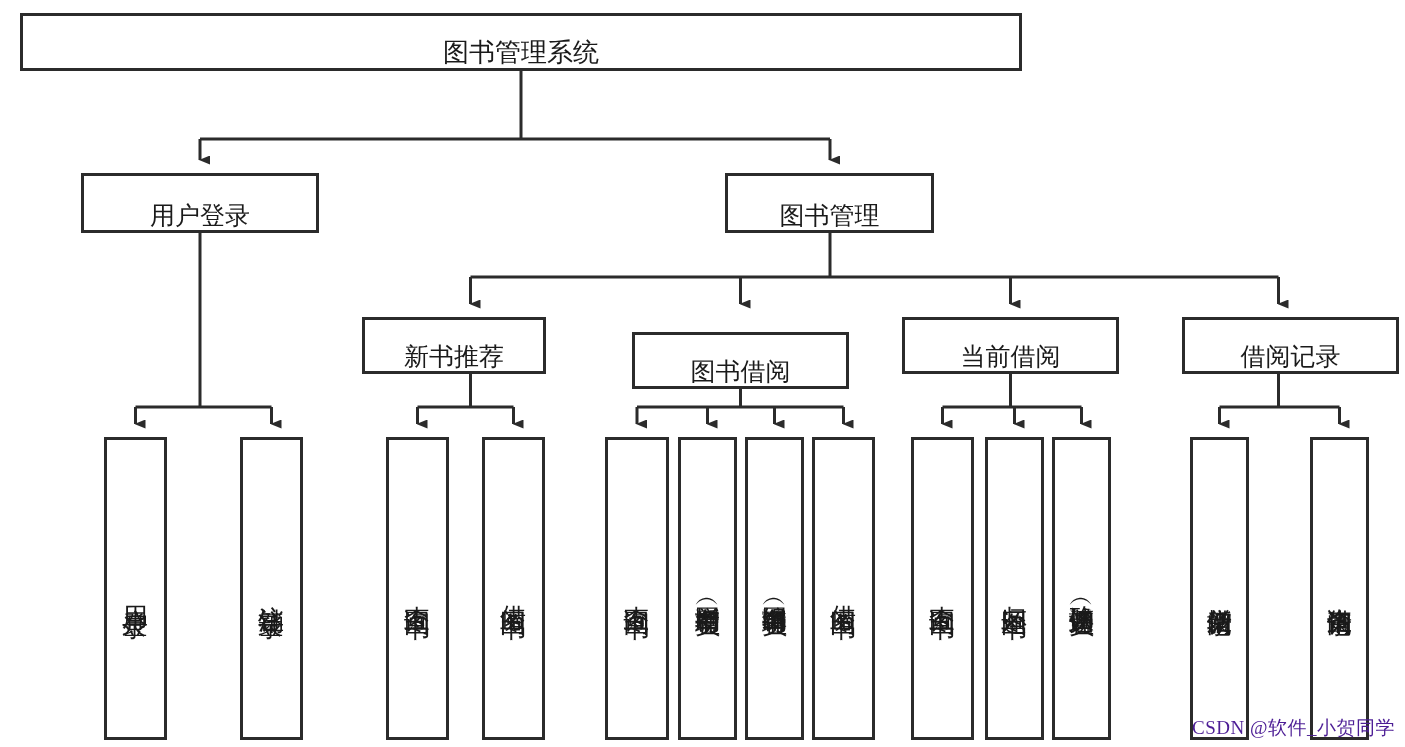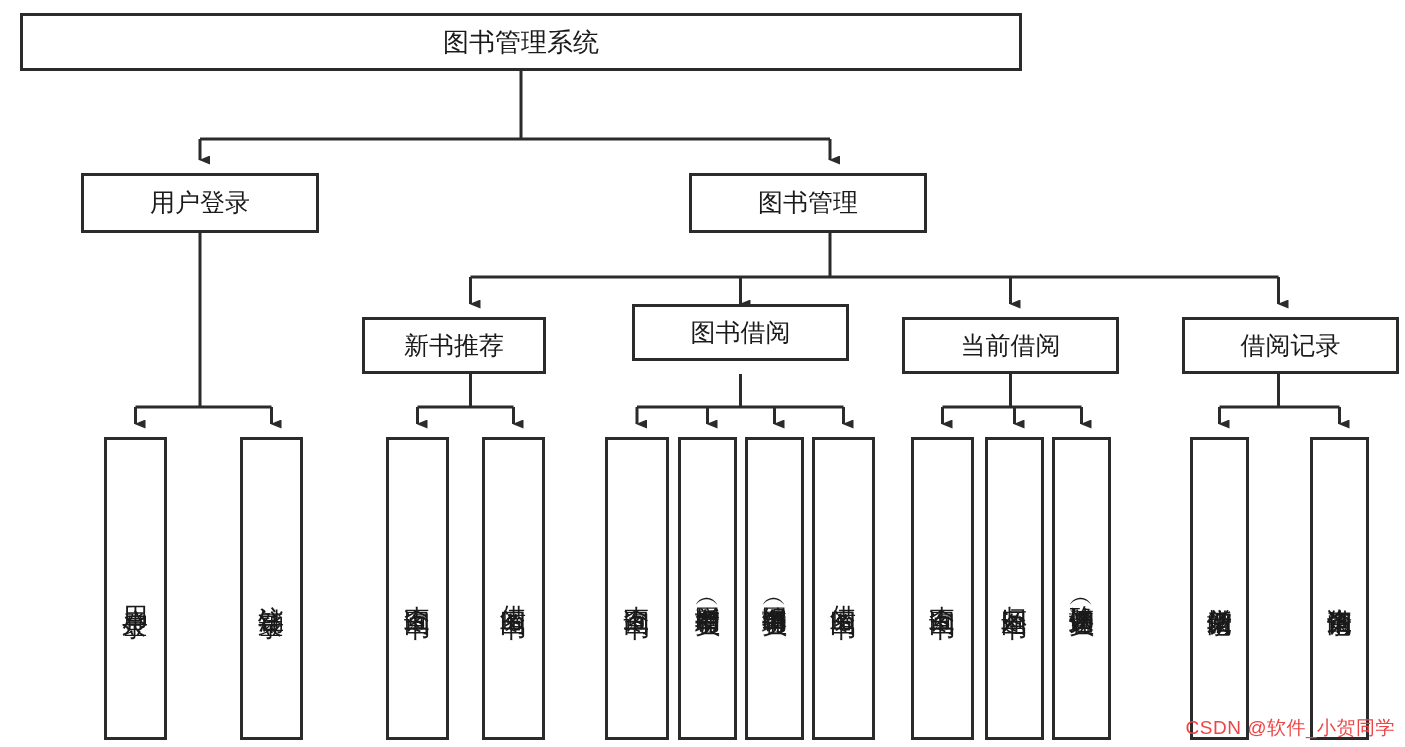--- a/index.html
+++ b/index.html
@@ -25,21 +25,21 @@
     width: 1405px;
     height: 747px;
     pointer-events: none;
   }
   .node {
     position: absolute;
     box-sizing: border-box;
     background: #ffffff;
     border: 3px solid #2b2b2b;
     display: flex;
-    align-items: center;
+    align-items: flex-end;
     justify-content: center;
     text-align: center;
     color: #1a1a1a;
     z-index: 2;
   }
   .node-label {
     display: block;
     line-height: 1.18;
     white-space: pre;
   }
@@ -66,25 +66,25 @@
   }
   .node.vertical.tall .node-label {
     font-size: 25px;
     letter-spacing: 1px;
   }
   .watermark {
     position: absolute;
     right: 10px;
     bottom: 6px;
     font-size: 19px;
-    color: #ef4444;
+    color: #4c1d95;
     letter-spacing: 0.5px;
     z-index: 5;
     white-space: nowrap;
-    font-family: Liberation Sans, sans-serif;
+    font-family: Liberation Serif, serif;
     text-align: center;
   }
 </style>
 </head>
 <body>
 
 <div id="canvas">
   <svg id="edges" viewBox="0 0 1405 747" xmlns="http://www.w3.org/2000/svg">
     <defs>
       <marker id="arrowhead" markerWidth="9" markerHeight="11" refX="4.5" refY="10" orient="auto" markerUnits="userSpaceOnUse">
@@ -128,27 +128,27 @@
       </g>
   </svg>
 
   <div id="node-layer">
       <div class="node horizontal root" style="left: 20px; top: 13px; width: 1002px; height: 58px;">
         <span class="node-label">图书管理系统</span>
       </div>
       <div class="node horizontal" style="left: 81px; top: 173px; width: 238px; height: 60px;">
         <span class="node-label">用户登录</span>
       </div>
-      <div class="node horizontal" style="left: 689px; top: 173px; width: 238px; height: 60px;">
+      <div class="node horizontal" style="left: 725px; top: 173px; width: 209px; height: 60px;">
         <span class="node-label">图书管理</span>
       </div>
       <div class="node horizontal" style="left: 362px; top: 317px; width: 184px; height: 57px;">
         <span class="node-label">新书推荐</span>
       </div>
-      <div class="node horizontal" style="left: 632px; top: 304px; width: 217px; height: 57px;">
+      <div class="node horizontal" style="left: 632px; top: 332px; width: 217px; height: 57px;">
         <span class="node-label">图书借阅</span>
       </div>
       <div class="node horizontal" style="left: 902px; top: 317px; width: 217px; height: 57px;">
         <span class="node-label">当前借阅</span>
       </div>
       <div class="node horizontal" style="left: 1170px; top: 317px; width: 217px; height: 57px; margin-left: 12px;">
         <span class="node-label">借阅记录</span>
       </div>
       <div class="node vertical" style="left: 104px; top: 437px; width: 63px; height: 303px;">
         <span class="node-label">用户登录</span>

